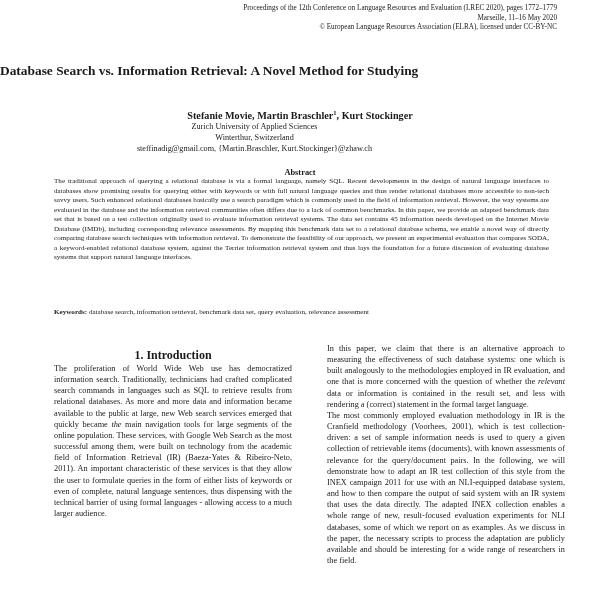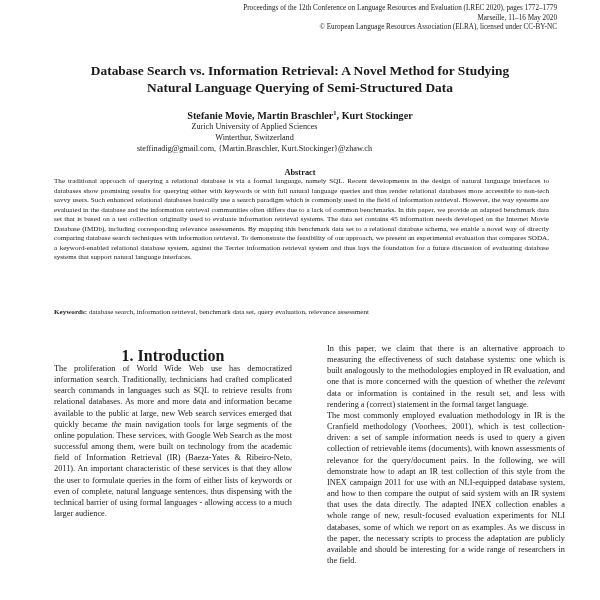--- a/index.html
+++ b/index.html
@@ -1,55 +1,54 @@
 <!DOCTYPE html>
 <html><head>
 <meta charset="utf-8">
 <style>
   html, body { margin: 0; padding: 0; background: #ffffff; }
   body { width: 600px; height: 600px; overflow: hidden; position: relative;
          font-family: "Liberation Serif", "DejaVu Serif", serif; color: #1a1a1a; }
   .header { position: absolute; right: 43px; top: 4px; text-align: right;
             font-size: 7.2px; line-height: 9.6px; }
   .header .proc { }
-  .title { position: absolute; left: 0; width: 600px; top: 62px; text-align: center;
+  .title { position: absolute; left: 0; width: 600px; top: 62px; text-align: left;
            font-weight: bold; font-size: 13.4px; line-height: 17px; font-family: Liberation Serif, serif; }
   .authors { position: absolute; left: 0; width: 600px; top: 109px; text-align: center;
              font-weight: bold; font-size: 10.2px; line-height: 13px; }
   .authors sup { font-size: 6.5px; vertical-align: super; line-height: 0; }
   .affil { position: absolute; left: 0; width: 509px; top: 122px; text-align: center;
            font-size: 8.2px; line-height: 10.8px; }
   .abs-head { position: absolute; left: 0; width: 600px; top: 168px; text-align: center;
               font-weight: bold; font-size: 8.4px; line-height: 10px; }
   .abs-body { position: absolute; left: 54px; width: 495px; top: 177px;
               font-size: 7.1px; line-height: 9.55px; text-align: justify; }
   .keywords { position: absolute; left: 54px; width: 495px; top: 308px;
               font-size: 7.1px; line-height: 9.55px; }
   .keywords b { font-weight: bold; }
   .sec-head { position: absolute; left: 54px; width: 238px; top: 349px; text-align: center;
-              font-weight: bold; font-size: 16px; line-height: 13px; }
+              font-weight: bold; font-size: 12px; line-height: 13px; }
   .col { position: absolute; width: 238px; font-size: 8.3px; line-height: 11.15px;
          text-align: justify; }
   .col p { margin: 0; }
   .col-left { left: 54px; top: 363px; }
   .col-right { left: 308px; top: 343px; margin-left: 19px; }
   em { font-style: italic; }
 </style>
 </head>
 <body>
 
 <div class="header">
   <div class="proc">Proceedings of the 12th Conference on Language Resources and Evaluation (LREC 2020), pages 1772–1779</div>
   <div>Marseille, 11–16 May 2020</div>
   <div>© European Language Resources Association (ELRA), licensed under CC-BY-NC</div>
 </div>
 
 <div class="title">
   <div>Database Search vs. Information Retrieval: A Novel Method for Studying</div>
-  <div>Natural Language Querying of Semi-Structured Data</div>
 </div>
 
 <div class="authors"><span>Stefanie Movie, </span><span>Martin Braschler</span><sup>1</sup><span>, Kurt Stockinger</span></div>
 
 <div class="affil">
   <div>Zurich University of Applied Sciences</div>
   <div>Winterthur, Switzerland</div>
   <div>steffinadig@gmail.com, {Martin.Braschler, Kurt.Stockinger}@zhaw.ch</div>
 </div>
 

